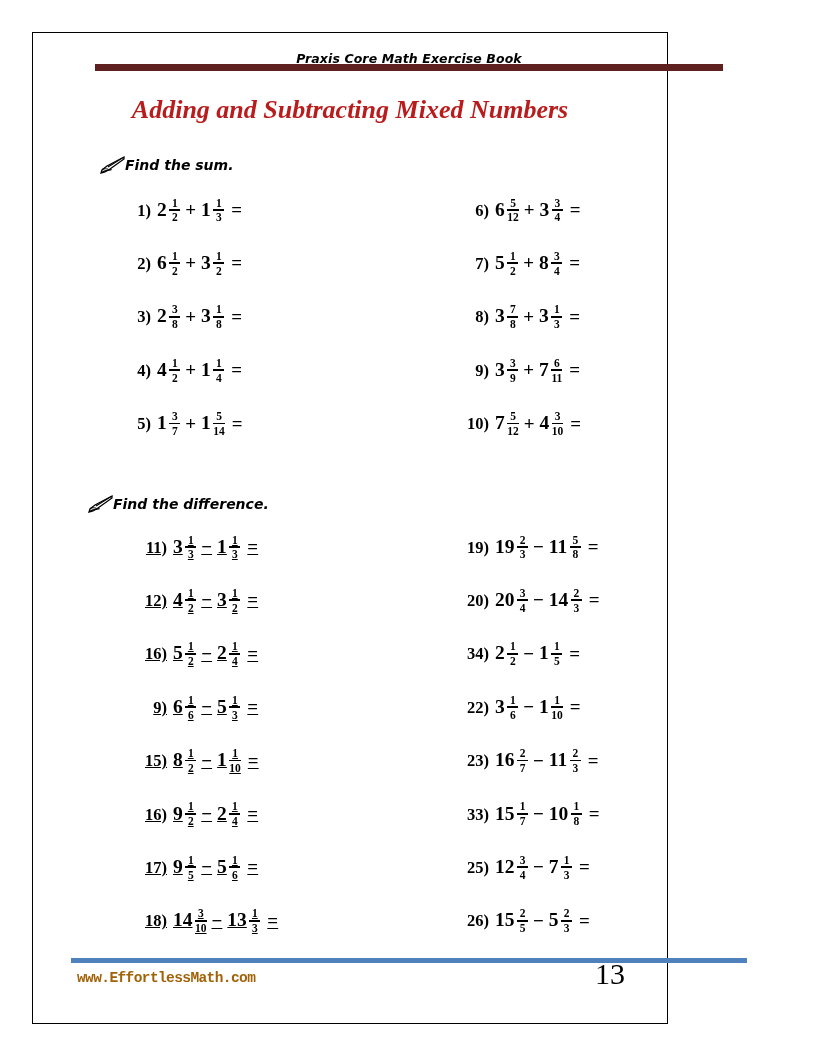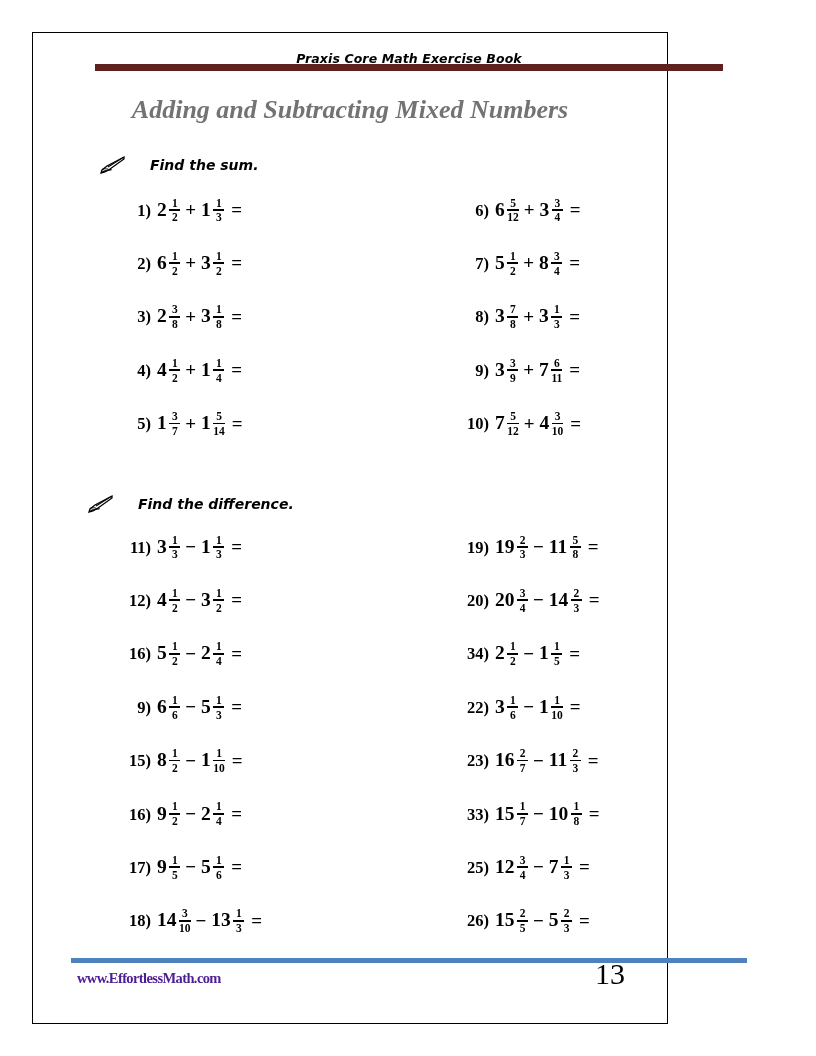--- a/index.html
+++ b/index.html
@@ -55,30 +55,30 @@
   .worksheet-title {
     position: absolute;
     left: 0;
     top: 62px;
     width: 100%;
     text-align: center;
     font-family: "Liberation Serif", serif;
     font-style: italic;
     font-weight: bold;
     font-size: 26px;
-    color: #737373;
+    color: #b91c1c;
     white-space: nowrap;
   }
 
   
   .section-directive {
     position: absolute;
     display: flex;
     align-items: center;
-    gap: 25px;
+    gap: 0;
     white-space: nowrap;
   }
   .section-directive.s1 { left: 66px; top: 122px; }
   .section-directive.s2 { left: 54px; top: 455px; margin-top: 6px; }
 
   .pencil-icon {
     width: 26px;
     height: 20px;
     flex: 0 0 auto;
     display: block;
@@ -90,21 +90,21 @@
     font-size: 14px;
     color: #000000;
   }
 
   
   .problem-col {
     position: absolute;
   }
   .col-add-left   { left: 88px;  top: 163px; }
   .col-add-right  { left: 426px; top: 163px; }
-  .col-sub-left   { left: 88px;  top: 500px; }
+  .col-sub-left   { left: 104px;  top: 500px; text-decoration: underline; }
   .col-sub-right  { left: 426px; top: 500px; }
 
   .problem {
     display: flex;
     align-items: baseline;
     height: 53.4px;
     white-space: nowrap;
     font-family: "Liberation Serif", serif;
     font-size: 18.5px;
     color: #000000;
@@ -180,25 +180,25 @@
     left: 38px;
     top: 925px;
     width: 676px;
     height: 5px;
     background: #4F81BD;
   }
   .footer-site {
     position: absolute;
     left: 44px;
     top: 937px;
-    font-family: Liberation Serif, serif;
+    font-family: Liberation Mono, monospace;
     font-weight: bold;
     font-size: 14.5px;
     letter-spacing: -0.6px;
-    color: #4c1d95;
+    color: #a16207;
     white-space: nowrap;
   }
   .footer-page {
     position: absolute;
     right: 42px;
     top: 924px;
     font-family: "Liberation Serif", serif;
     font-size: 30px;
     color: #000000;
   }

